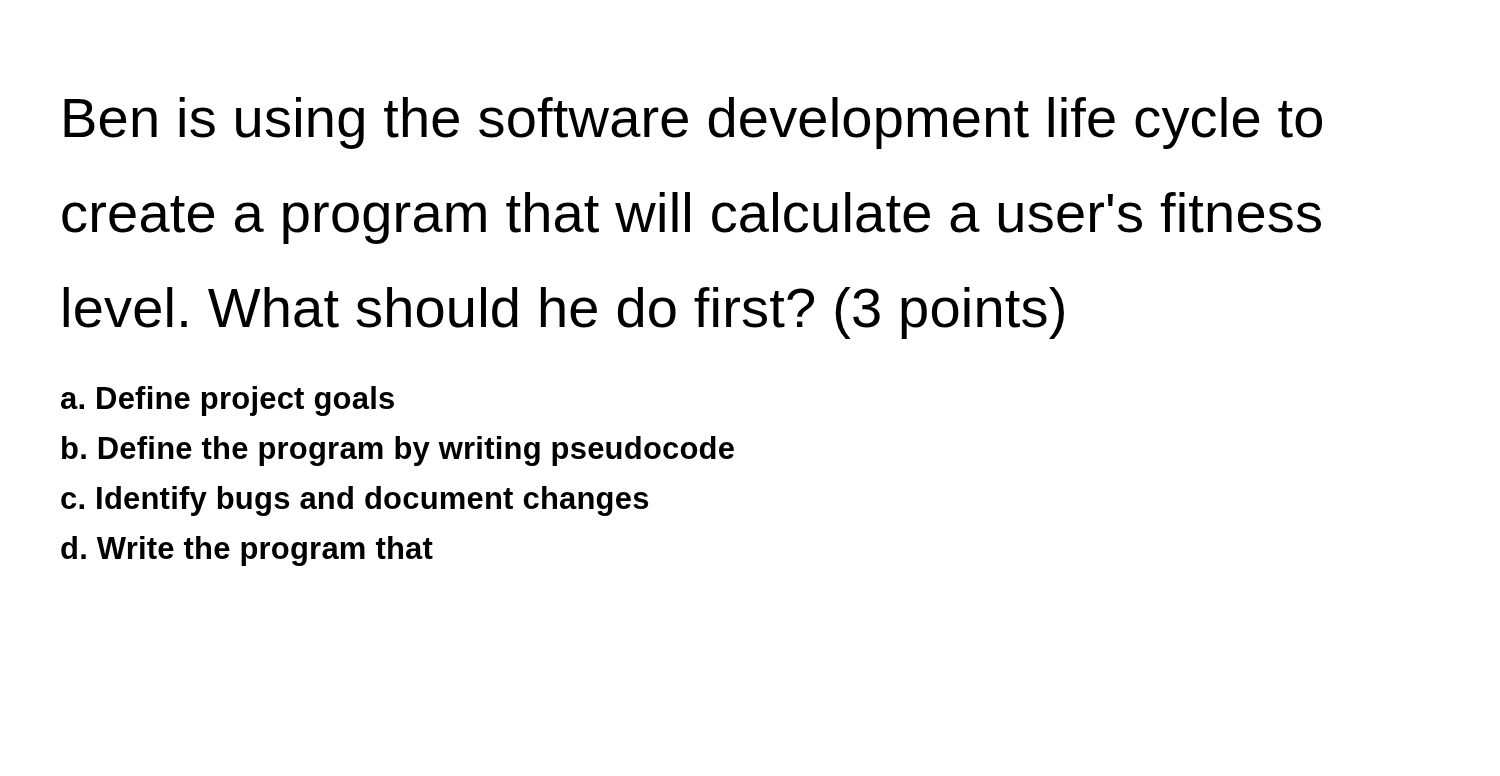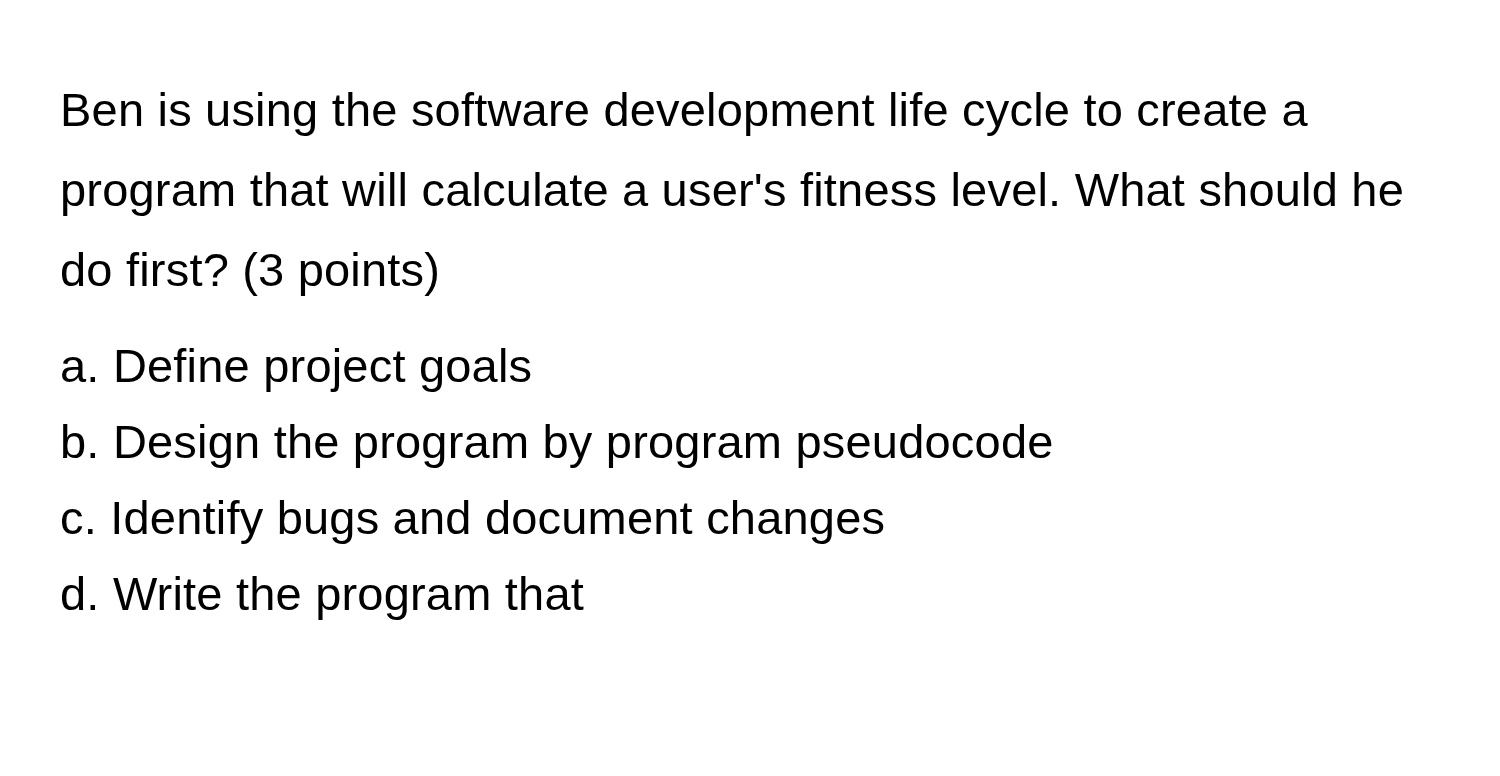--- a/index.html
+++ b/index.html
@@ -9,30 +9,30 @@
     }
     body {
       width: 1500px;
       height: 776px;
       background: #ffffff;
       font-family: -apple-system, BlinkMacSystemFont, "Segoe UI", Helvetica, Arial, sans-serif;
       padding: 70px 60px;
       color: #000000;
     }
     .question-text {
-      font-size: 47px;
+      font-size: 56px;
       line-height: 1.7;
       font-weight: 400;
       letter-spacing: 0.2px;
       margin-bottom: 18px;
     }
     .option {
-      font-size: 47px;
+      font-size: 31px;
       line-height: 1.62;
-      font-weight: 400;
+      font-weight: 700;
       letter-spacing: 0.2px;
     }
     .option-label {
       display: inline;
     }
     .option-text {
       display: inline;
     }
   </style>
 </head>
@@ -40,21 +40,21 @@
 
 <div class="question-text">Ben is using the software development life cycle to create a program that will calculate a user's fitness level. What should he do first? (3 points)</div>
 
 <div class="option">
   <span class="option-label">a.</span>
   <span class="option-text">Define project goals</span>
 </div>
 
 <div class="option">
   <span class="option-label">b.</span>
-  <span class="option-text">Design the program by program pseudocode</span>
+  <span class="option-text">Define the program by writing pseudocode</span>
 </div>
 
 <div class="option">
   <span class="option-label">c.</span>
   <span class="option-text">Identify bugs and document changes</span>
 </div>
 
 <div class="option">
   <span class="option-label">d.</span>
   <span class="option-text">Write the program that</span>

